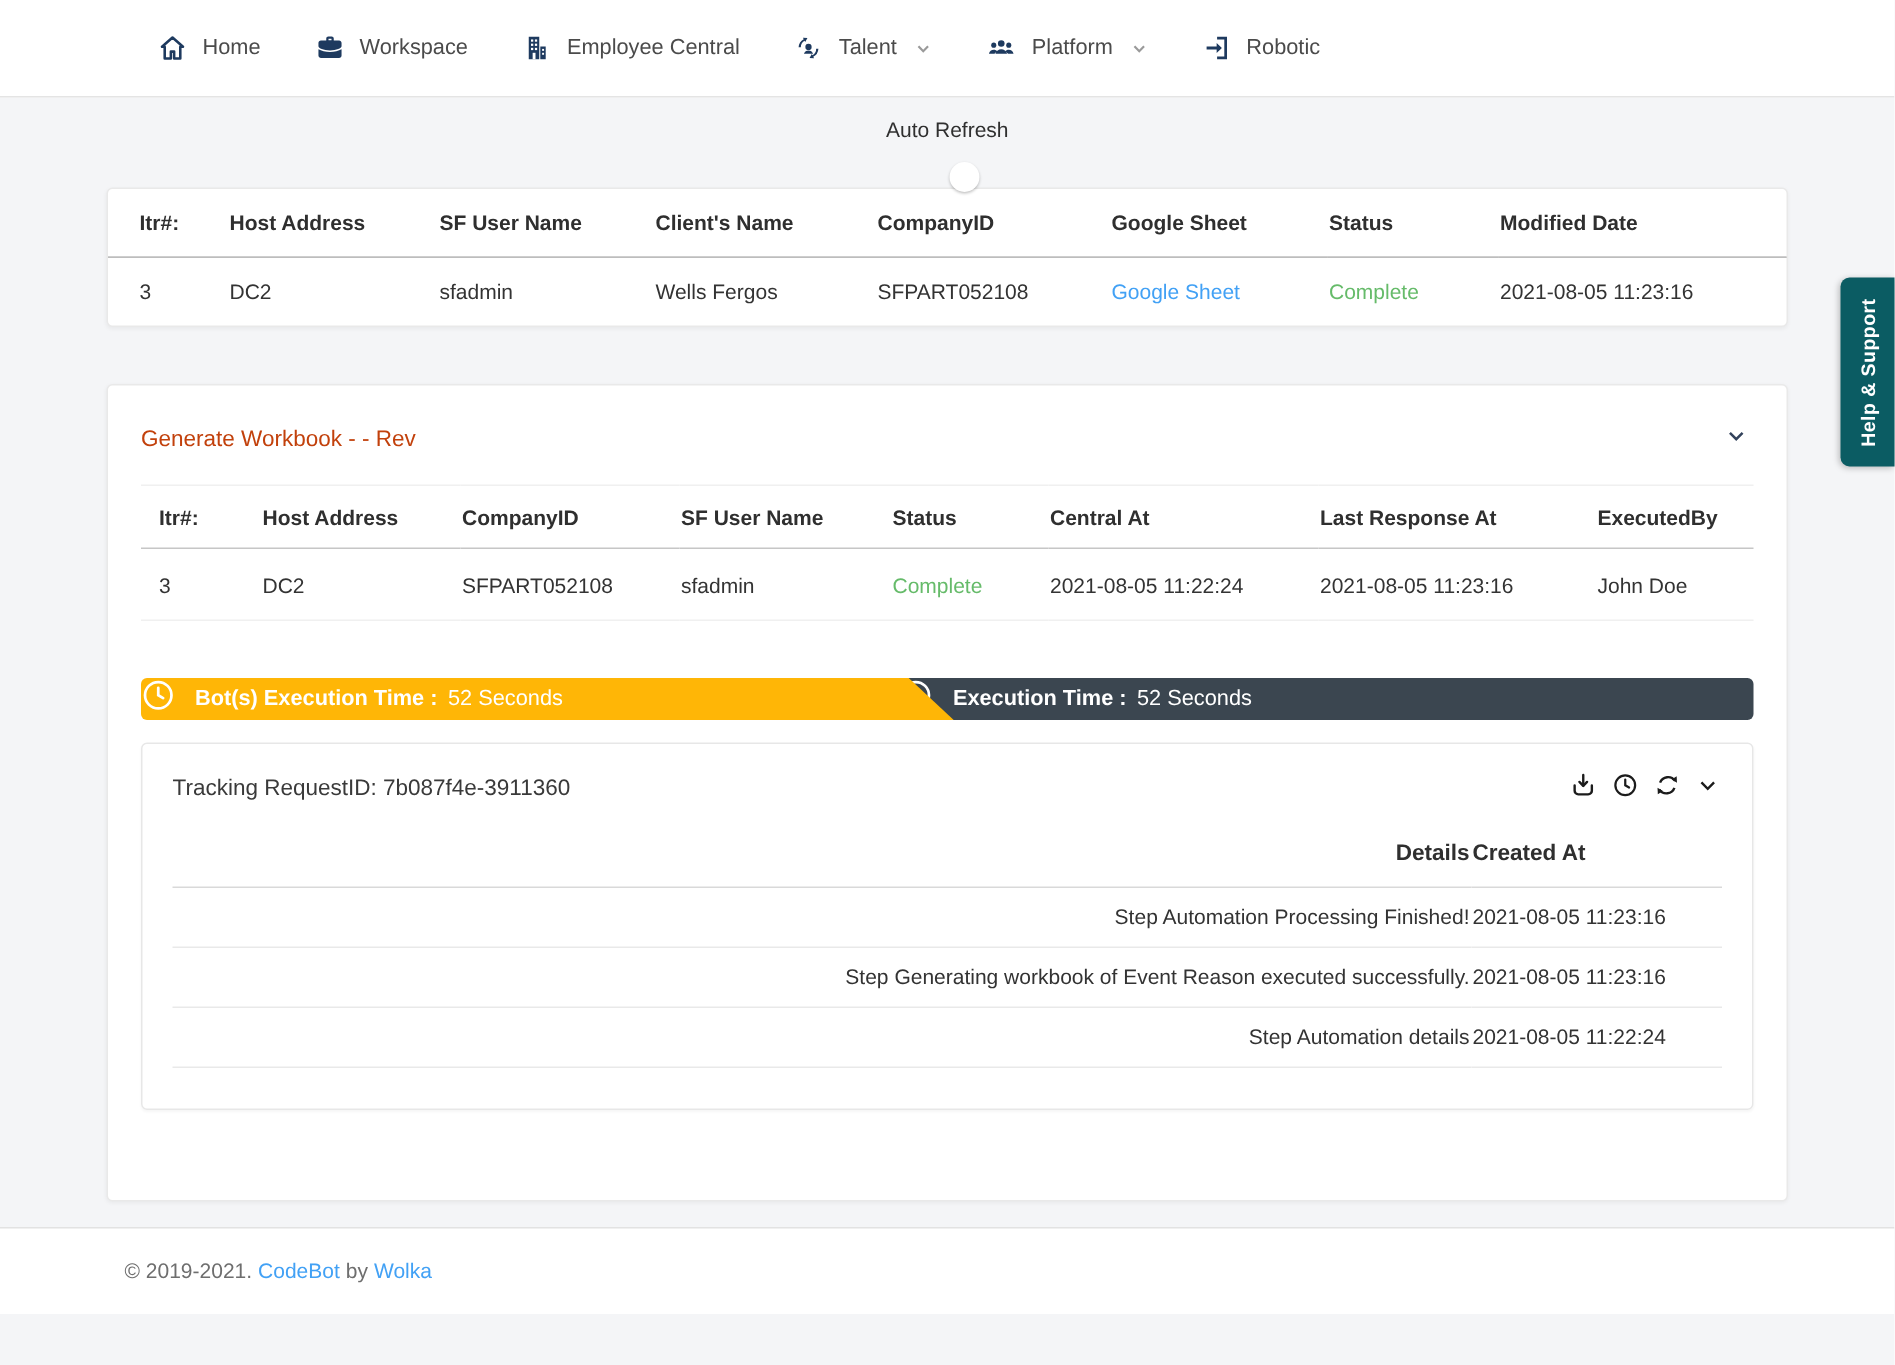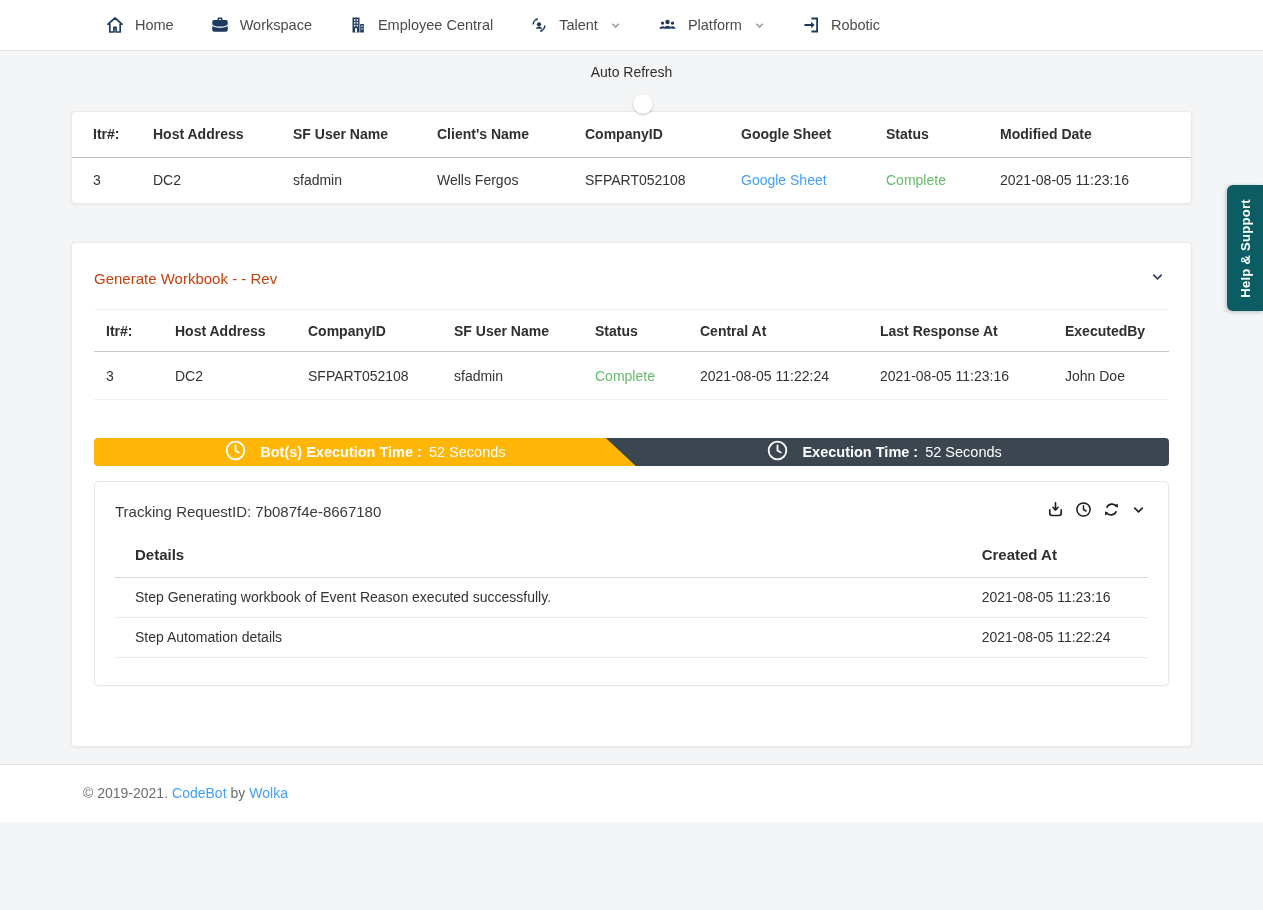--- a/index.html
+++ b/index.html
@@ -6,21 +6,21 @@
   html,body { margin:0; padding:0; }
   body {
     width:1263px; min-height:910px;
     background:#f4f5f7;
     font-family:"Liberation Sans", sans-serif;
     color:#333;
   }
 
   
   .navbar {
-    height:51px; background:#fff; border-bottom:1px solid #e4e4e4;
+    height:65px; background:#fff; border-bottom:1px solid #e4e4e4;
     display:flex; align-items:center; padding-left:105px; gap:36px;
   }
   .nav-item { display:flex; align-items:center; gap:10px; font-size:14.5px; color:#4b4b4b; cursor:pointer; }
   .nav-item svg { display:block; }
   .nav-caret { display:flex; margin-left:2px; }
 
   
   .page { padding:0 71px; }
 
   .autorefresh-row {
@@ -49,21 +49,21 @@
   .wb-title { font-size:15px; color:#c2410c; }
   .icon-btn { display:flex; align-items:center; cursor:pointer; background:none; border:none; padding:2px; }
 
   .wb-table-wrap { padding:0 22px; }
   .wb-table th { height:42px; border-top:1px solid #f0f0f0; border-bottom:1px solid #c6c6c6; }
   .wb-table td { height:48px; border-bottom:1px solid #f0f0f0; }
   .wb-table th:first-child, .wb-table td:first-child { padding-left:12px; }
 
   
   .banner-row { position:relative; height:40px; margin:26px 22px 0; }
-  .banner { position:absolute; top:12px; bottom:0; display:flex; align-items:center; justify-content:center; color:#fff; }
+  .banner { position:absolute; top:12px; bottom:0; display:flex; align-items:center; justify-content:flex-start; color:#fff; }
   .banner-dark { left:47%; right:0; background:#3b4650; border-radius:4px; }
   .banner-yellow {
     left:0; width:50.4%; background:#ffb606; z-index:1;
     clip-path:polygon(0 0, calc(100% - 30px) 0, 100% 100%, 0 100%);
     border-radius:4px 0 0 4px;
   }
   .banner svg { margin-right:13px; }
   .banner-label { font-weight:bold; font-size:14.5px; }
   .banner-value { font-size:14.5px; margin-left:7px; }
 
@@ -72,21 +72,21 @@
     margin:15px 22px 0; border:1px solid #e7e7e7; border-radius:4px;
     box-shadow:0 1px 2px rgba(0,0,0,.04); padding:17px 20px 27px;
   }
   .tracking-header { display:flex; justify-content:space-between; align-items:center; }
   .tracking-title { font-size:15px; color:#3a3a3a; }
   .tracking-icons { display:flex; align-items:center; gap:7px; }
 
   .log-table { margin-top:10px; }
   .log-table th { height:44px; font-size:15px; border-bottom:1px solid #d9d9d9; }
   .log-table td { height:40px; border-bottom:1px solid #e9e9e9; }
-  .log-table th:first-child, .log-table td:first-child { padding-left:20px; }
+  .log-table th:first-child, .log-table td:first-child { padding-left:20px;text-align:right; }
 
   
   footer {
     margin-top:17px; background:#fff; border-top:1px solid #e2e2e2;
     height:58px; display:flex; align-items:center; padding-left:83px;
     font-size:14px; color:#6e6e6e; gap:4px;
   }
 
   
   .help-tab {
@@ -303,21 +303,21 @@
               <path d="M12 6.8V12l3.4 2"></path>
             </svg>
         </span>
         <span class="banner-label">Bot(s) Execution Time :</span>
         <span class="banner-value">52 Seconds</span>
       </div>
     </div>
 
     <div class="tracking-panel">
       <div class="tracking-header">
-        <span class="tracking-title">Tracking RequestID: 7b087f4e-8667180</span>
+        <span class="tracking-title">Tracking RequestID: 7b087f4e-3911360</span>
         <div class="tracking-icons">
           <button class="icon-btn">
             <span>
               <svg width="17" height="17" viewBox="0 0 16 16" fill="none" stroke="#1c1c1c" stroke-width="1.5" stroke-linecap="round" stroke-linejoin="round">
                   <path d="M8 1.6v6.6"></path>
                   <path d="M5.6 5.9 8 8.4l2.4-2.5"></path>
                   <path d="M2.6 8.2v3.2c0 1.3 1 2.3 2.3 2.3h6.2c1.3 0 2.3-1 2.3-2.3V8.2"></path>
                 </svg>
             </span>
           </button>
@@ -357,20 +357,24 @@
             <col style="width:16.2%">
           </colgroup>
         <thead>
           <tr>
             <th>Details</th>
             <th>Created At</th>
           </tr>
         </thead>
         <tbody>
           <tr>
+            <td>Step Automation Processing Finished!</td>
+            <td>2021-08-05 11:23:16</td>
+          </tr>
+          <tr>
             <td>Step Generating workbook of Event Reason executed successfully.</td>
             <td>2021-08-05 11:23:16</td>
           </tr>
           <tr>
             <td>Step Automation details</td>
             <td>2021-08-05 11:22:24</td>
           </tr>
         </tbody>
       </table>
     </div>

